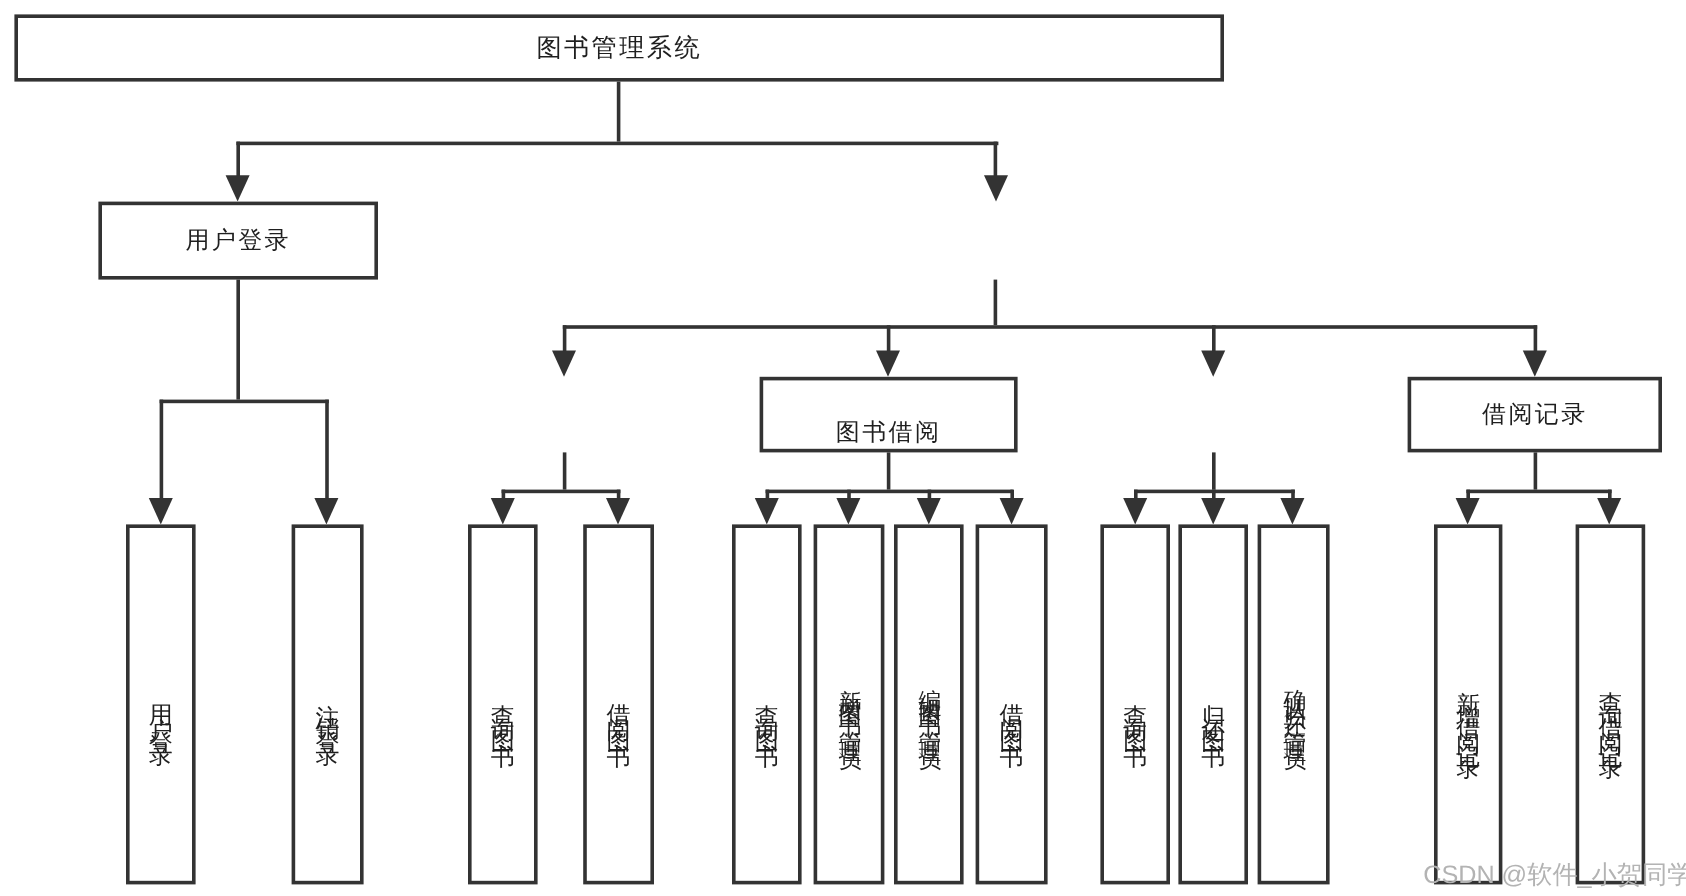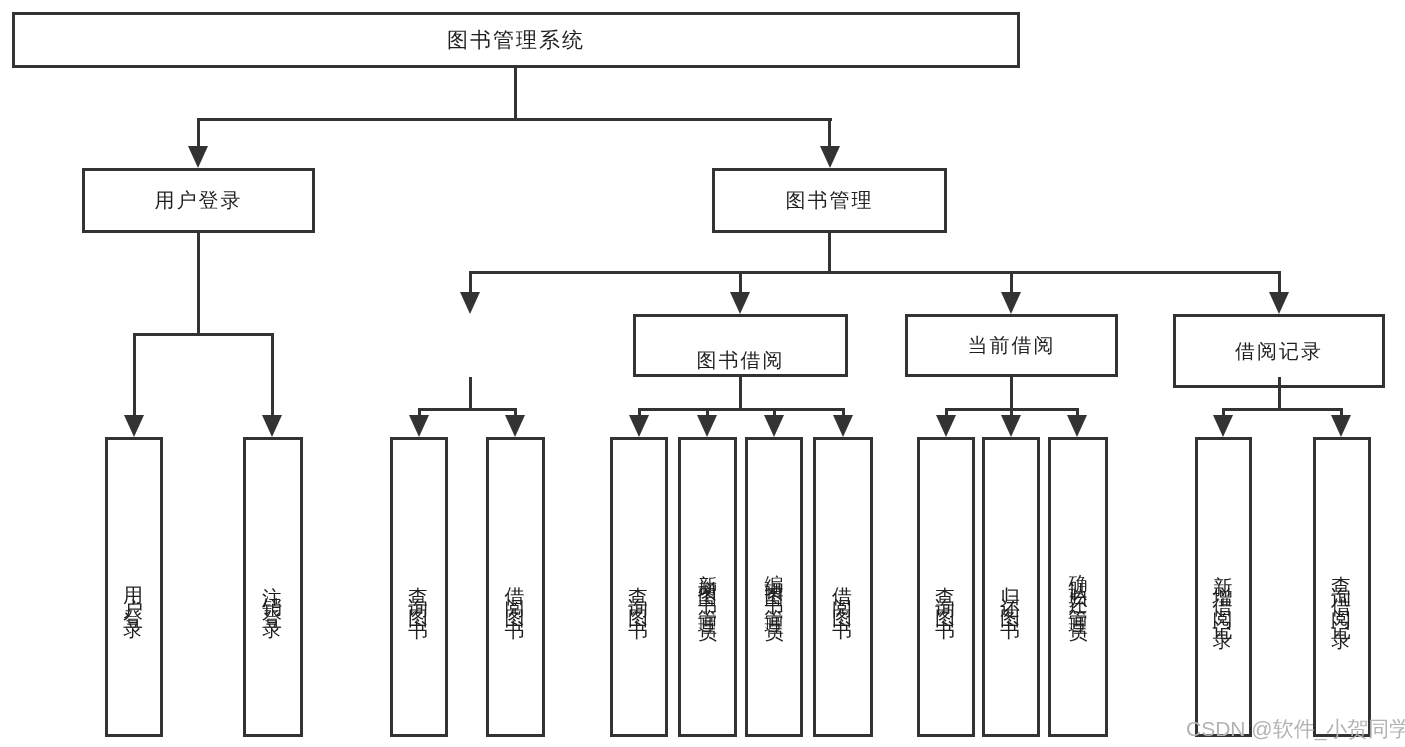--- a/index.html
+++ b/index.html
@@ -85,23 +85,20 @@
     <div class="vline" style="left:514px; top:68px; height:50px;"></div>
     <div class="hline" style="left:197px; top:118px; width:635px;"></div>
     <div class="vline" style="left:197px; top:118px; height:32px;"></div>
     <div class="arrow" style="left:188px; top:146px;"></div>
     <div class="vline" style="left:828px; top:118px; height:32px;"></div>
     <div class="arrow" style="left:820px; top:146px;"></div>
   </div>
 
   <div class="node" style="left:82px; top:168px; width:233px; height:65px;">
     <span class="hlabel">用户登录</span>
-  </div>
-  <div class="node" style="left:712px; top:168px; width:235px; height:65px;">
-    <span class="hlabel">图书管理</span>
   </div>
 
   <div>
     <div class="vline" style="left:197px; top:233px; height:100px;"></div>
     <div class="hline" style="left:133px; top:333px; width:141px;"></div>
     <div class="vline" style="left:133px; top:333px; height:84px;"></div>
     <div class="arrow" style="left:124px; top:415px;"></div>
     <div class="vline" style="left:271px; top:333px; height:84px;"></div>
     <div class="arrow" style="left:262px; top:415px;"></div>
   </div>
@@ -115,24 +112,21 @@
     <div class="arrow" style="left:730px; top:292px;"></div>
     <div class="vline" style="left:1010px; top:271px; height:24px;"></div>
     <div class="arrow" style="left:1001px; top:292px;"></div>
     <div class="vline" style="left:1278px; top:271px; height:24px;"></div>
     <div class="arrow" style="left:1269px; top:292px;"></div>
   </div>
 
   <div class="node" style="left:633px; top:314px; width:215px; height:63px;align-items:flex-end;">
     <span class="hlabel">图书借阅</span>
   </div>
-  <div class="node" style="left:905px; top:314px; width:213px; height:63px;">
-    <span class="hlabel">当前借阅</span>
-  </div>
-  <div class="node" style="left:1173px; top:314px; width:212px; height:74px;">
+  <div class="node" style="left:1173px; top:314px; width:212px; height:63px;">
     <span class="hlabel">借阅记录</span>
   </div>
 
   <div>
     <div class="vline" style="left:469px; top:377px; height:31px;"></div>
     <div class="hline" style="left:418px; top:408px; width:99px;"></div>
     <div class="vline" style="left:418px; top:408px; height:10px;"></div>
     <div class="arrow" style="left:409px; top:415px;"></div>
     <div class="vline" style="left:514px; top:408px; height:10px;"></div>
     <div class="arrow" style="left:505px; top:415px;"></div>

